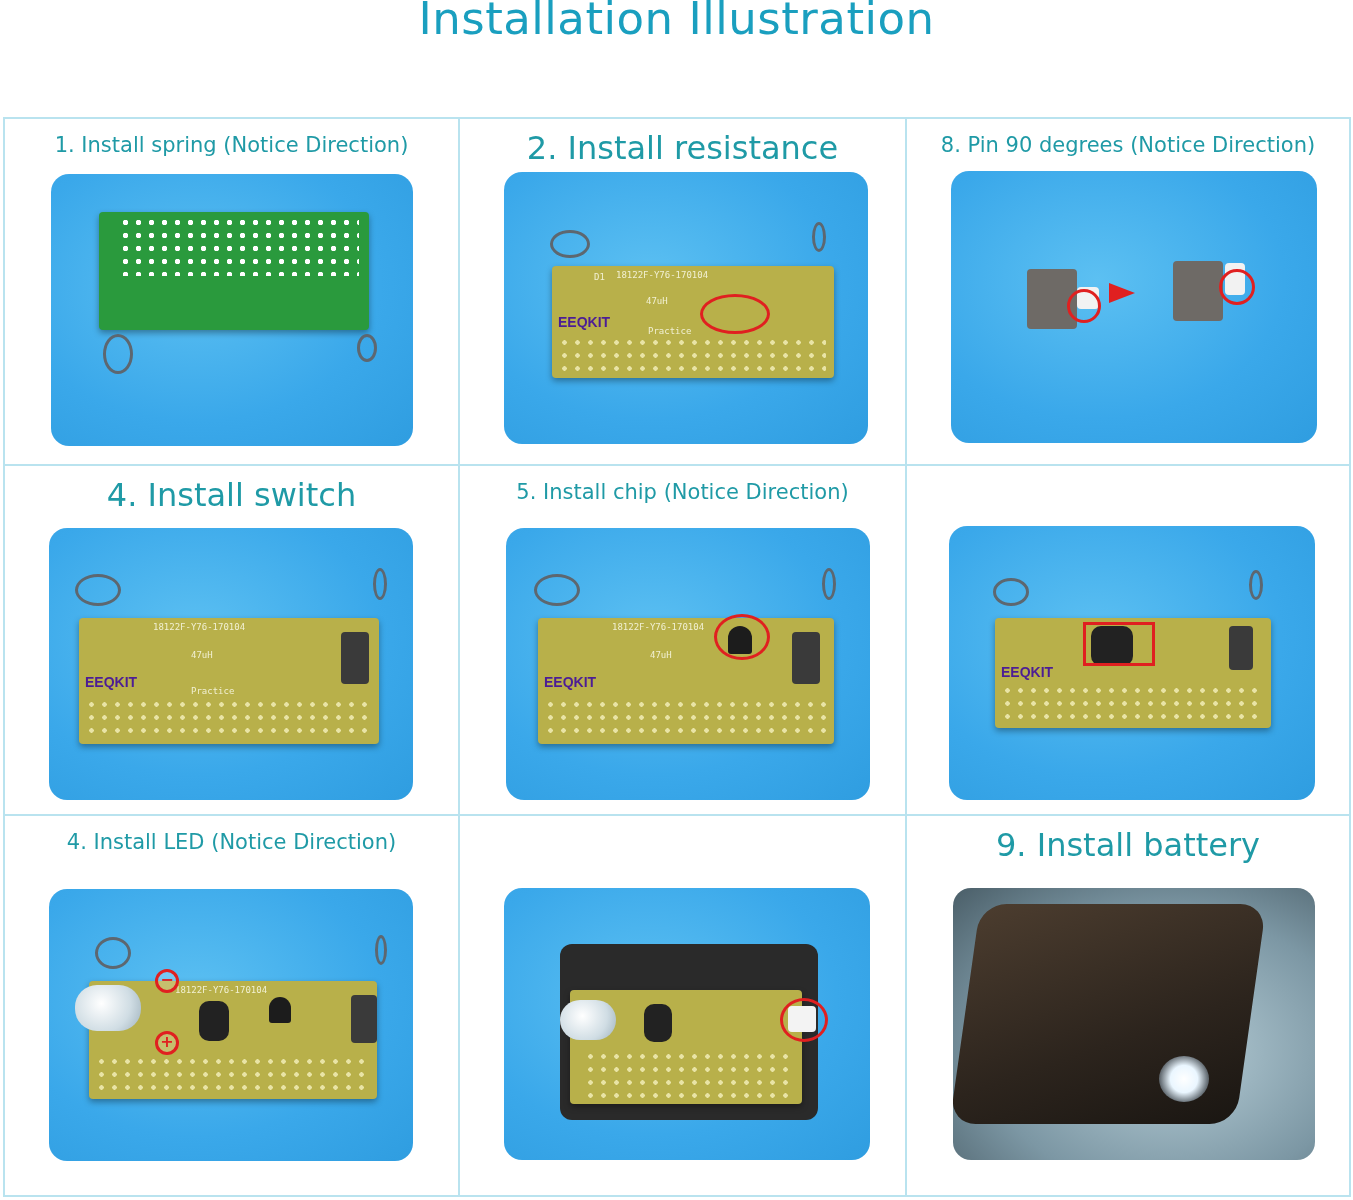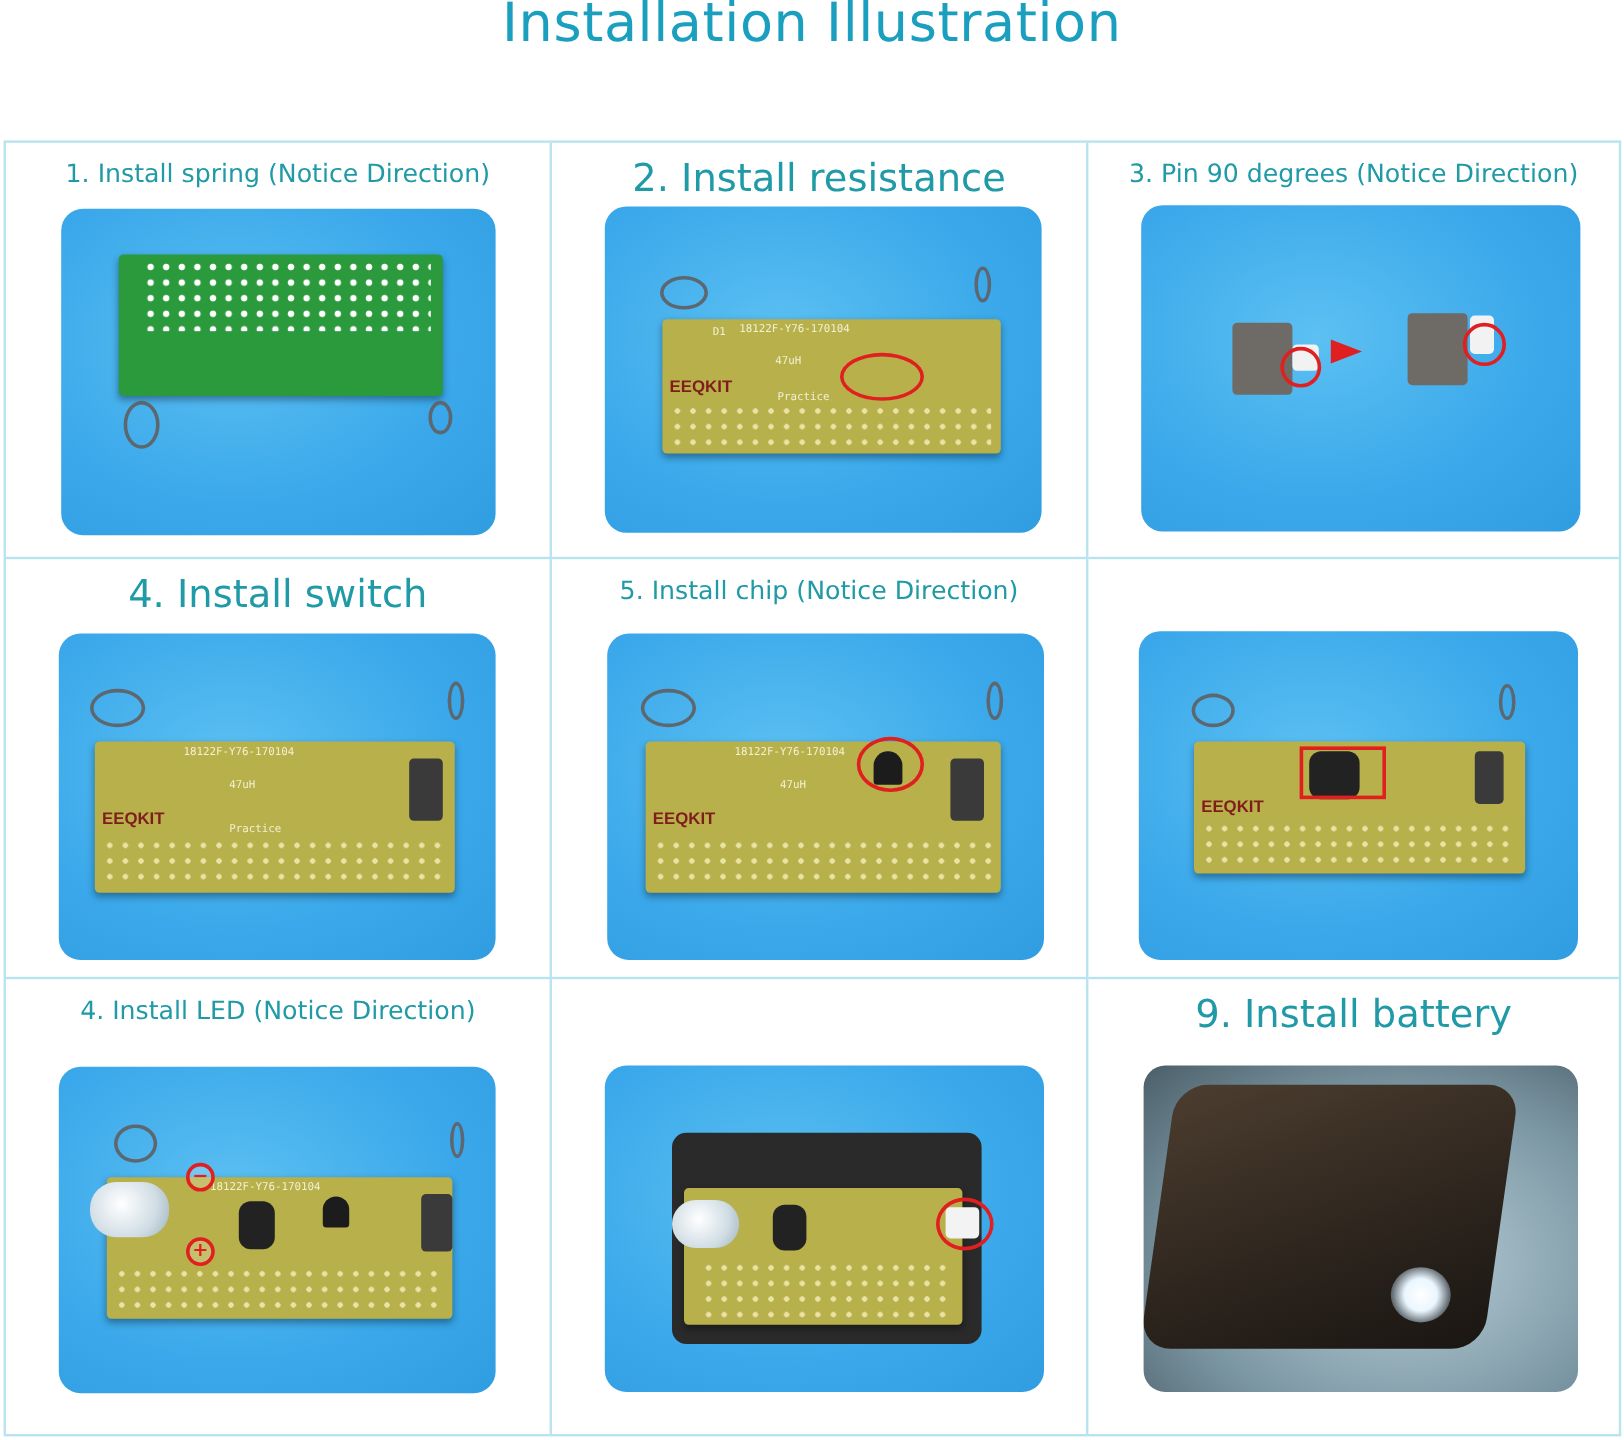--- a/index.html
+++ b/index.html
@@ -27,21 +27,21 @@
     .photo.dark { background: radial-gradient(ellipse at 60% 60%, #b8cfd8 0%, #7c97a4 60%, #4a5e68 100%); }
     .pcb { position: absolute; background: #b8b04a; border-radius: 4px; box-shadow: 0 3px 6px rgba(0,0,0,0.35); }
     .pcb.green { background: #2a9a3d; }
     .holes { position: absolute; background-image: radial-gradient(circle, #e9e4a6 2px, transparent 2.5px); background-size: 13px 13px; }
     .holes.white { background-image: radial-gradient(circle, #ffffff 2.5px, transparent 3px); }
     .spring { position: absolute; border: 3px solid #5d6770; border-radius: 50%; }
     .ring { position: absolute; border: 3px solid #e02020; border-radius: 50%; }
     .box { position: absolute; border: 3px solid #e02020; }
     .part { position: absolute; border-radius: 4px; }
     .silk { position: absolute; color: #f1f0d2; font-family: "DejaVu Sans Mono", monospace; font-size: 9px; white-space: nowrap; }
-    .logo { position: absolute; color: #7f1d1d; font-weight: bold; font-size: 14px; font-family: "Liberation Sans", sans-serif; }
+    .logo { position: absolute; color: #4c1d95; font-weight: bold; font-size: 14px; font-family: "Liberation Sans", sans-serif; }
   </style>
 </head>
 <body>
 
 <div class="title">Installation Illustration</div>
 
 <div class="grid">
 
   <div class="cell">
     <div class="cap small">1. Install spring (Notice Direction)</div>
@@ -65,21 +65,21 @@
         <div class="silk" style="left:94px;top:30px;">47uH</div>
         <div class="logo" style="left:6px;top:48px;">EEQKIT</div>
         <div class="silk" style="left:96px;top:60px;">Practice</div>
         <div class="holes" style="left:6px;top:70px;width:268px;height:36px;"></div>
       </div>
       <div class="ring" style="left:196px;top:122px;width:70px;height:40px;"></div>
     </div>
   </div>
 
   <div class="cell">
-    <div class="cap small">3. Pin 90 degrees (Notice Direction)</div>
+    <div class="cap small">8. Pin 90 degrees (Notice Direction)</div>
     <div class="photo" style="left:44px;top:52px;width:366px;height:272px;">
       <div class="part" style="left:76px;top:98px;width:50px;height:60px;background:#6e6a66;"></div>
       <div class="part" style="left:126px;top:116px;width:22px;height:22px;background:#f2f2f2;"></div>
       <div class="ring" style="left:116px;top:118px;width:34px;height:34px;"></div>
       <div style="position:absolute;left:158px;top:112px;width:0;height:0;border-top:10px solid transparent;border-bottom:10px solid transparent;border-left:26px solid #e02020;"></div>
       <div class="part" style="left:222px;top:90px;width:50px;height:60px;background:#6e6a66;"></div>
       <div class="part" style="left:274px;top:92px;width:20px;height:32px;background:#f2f2f2;"></div>
       <div class="ring" style="left:268px;top:98px;width:36px;height:36px;"></div>
     </div>
   </div>

